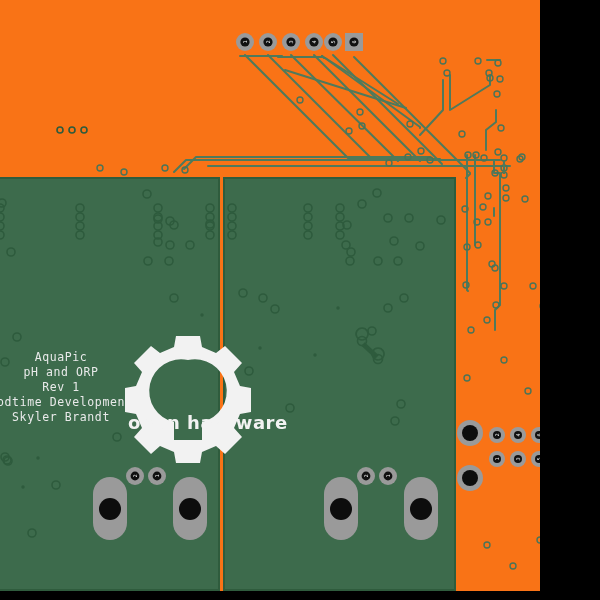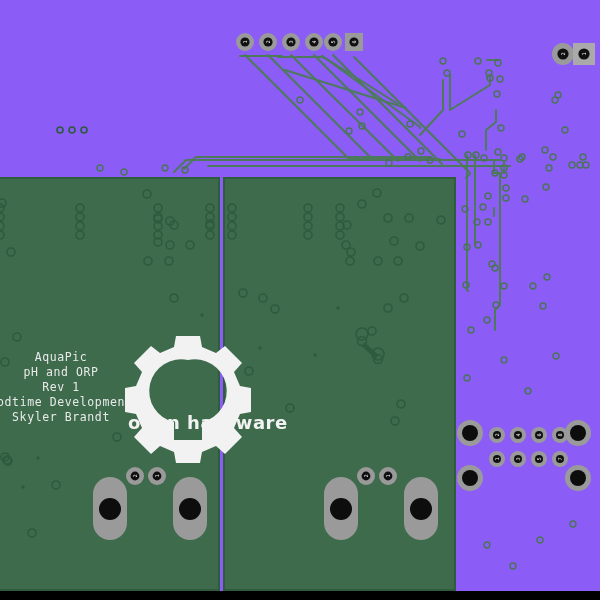--- a/index.html
+++ b/index.html
@@ -1,21 +1,21 @@
 <!DOCTYPE html>
 <html><head>
 <meta charset="utf-8">
 <style>
   html,body{margin:0;padding:0;background:#000;}
   body{font-family:"DejaVu Sans Mono",monospace;}
   #board{
     position:relative;
-    width:600px;height:600px;
+    width:540px;height:600px;
     overflow:hidden;
-    background:#8b5cf6;
+    background:#f97316;
   }
   .layer{position:absolute;left:0;top:0;width:600px;height:600px;}
   svg{display:block;}
   .silk-text{
     fill:#e9eaea;
     font-family:"DejaVu Sans Mono",monospace;
     font-size:11.5px;
     letter-spacing:0.6px;
   }
   .oshw-text{

